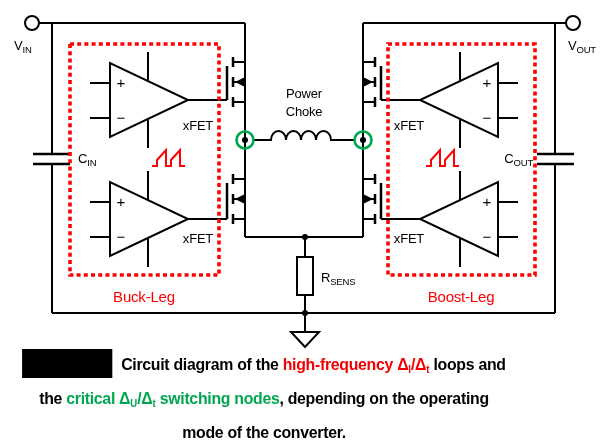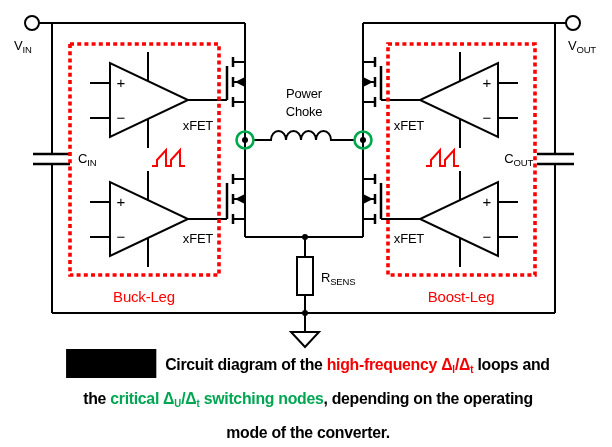--- a/index.html
+++ b/index.html
@@ -12,21 +12,21 @@
   .pm{font-size:15px;}
   .leg-lbl{font-size:15px;fill:#ff0000;letter-spacing:-0.2px;}
   .wire{stroke:#000;stroke-width:2;fill:none;}
   .thick{stroke:#000;stroke-width:2.5;fill:none;}
   .redbox{stroke:#ff0000;stroke-width:3.6;fill:none;stroke-dasharray:4 3.2;}
   .redwave{stroke:#ff0000;stroke-width:2;fill:none;stroke-linejoin:miter;}
   .gnode{stroke:#00a84d;stroke-width:2.6;fill:none;}
   .whitefill{fill:#fff;stroke:#000;stroke-width:2;}
   .dot{fill:#000;stroke:none;}
   .caption{position:absolute;left:0;top:349px;width:528px;text-align:center;
-           font-weight:bold;font-size:16.5px;line-height:28px;color:#000;letter-spacing:-0.3px;margin-left:44px;}
+           font-weight:bold;font-size:16.5px;line-height:28px;color:#000;letter-spacing:-0.3px;}
   .cap-line{transform:scaleX(0.96);transform-origin:50% 50%;white-space:nowrap;}
   .caption sub{font-size:10px;vertical-align:-3px;letter-spacing:0;}
   .c-black{color:#000;}
   .c-red{color:#f50002;}
   .c-green{color:#00a651;}
   .redact{display:inline-block;width:94px;height:29px;background:#000;
           vertical-align:-8px;margin-right:9px;}
 </style>
 </head>
 <body>

